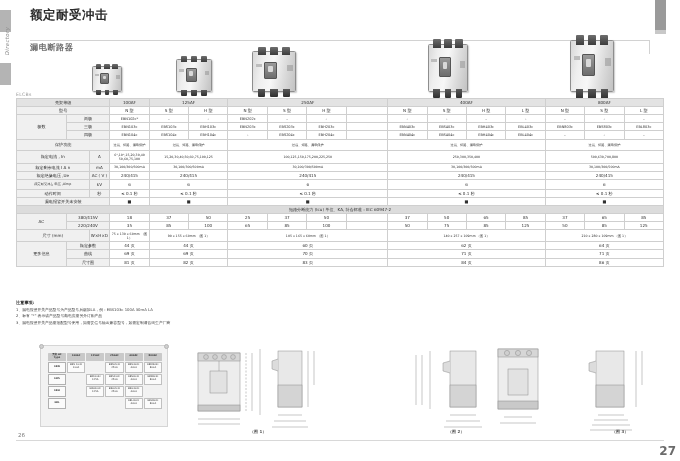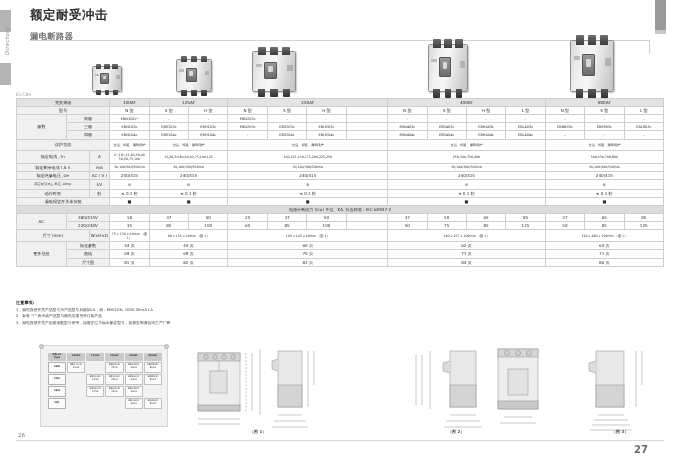--- a/index.html
+++ b/index.html
@@ -66,21 +66,21 @@
     font-size: 12.5px;
     font-weight: bold;
     color: #2b2b2b;
     line-height: 1.15;
     letter-spacing: .5px;
   }
   .hdr-sub {
     font-size: 8.2px;
     font-weight: bold;
     color: #6f6f6f;
-    margin-top: 9px;
+    margin-top: 20px;
     letter-spacing: .5px;
   }
   .hdr-rule {
     position: absolute;
     left: 30px; top: 40px;
     width: 620px; height: 1px;
     background: #d2d2d2;
   }
   .hdr-rule-tick {
     position: absolute;
@@ -273,22 +273,22 @@
     font-size: 4px; color: #555; font-weight: bold;
     white-space: nowrap;
   }
 
   
   .footer-rule {
     position: absolute; left: 16px; top: 440px;
     width: 648px; height: 1px; background: #d8d8d8;
   }
   .pg-r {
-    position: absolute; right: 32px; top: 444px;
-    font-size: 10px; color: #6b6b6b; font-weight: bold;
+    position: absolute; right: 4px; top: 444px;
+    font-size: 12px; color: #6b6b6b; font-weight: bold;
   }
   .bl-pg {
     position: absolute; left: 18px; top: 432px;
     font-size: 5.5px; color: #777;
   }
 </style>
 </head>
 <body>
 
 <div class="page">

